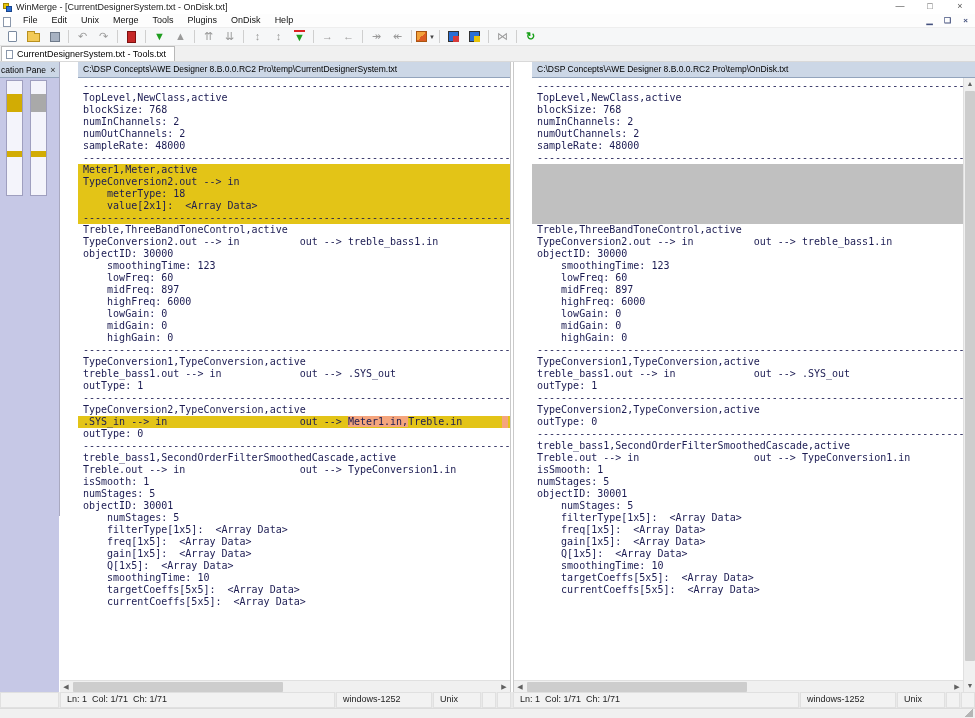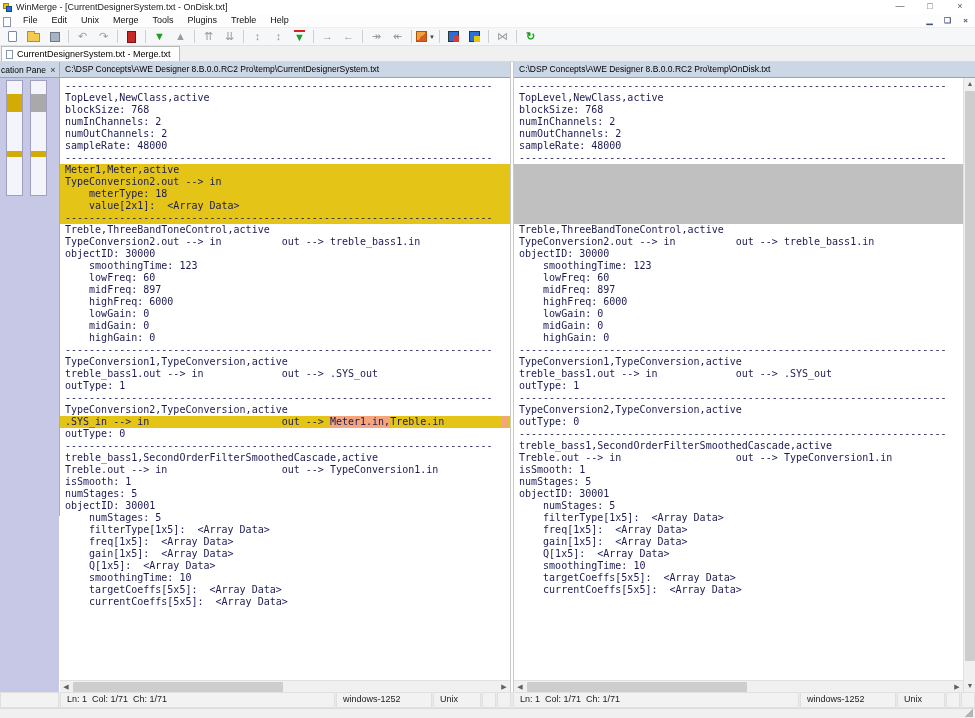--- a/index.html
+++ b/index.html
@@ -56,21 +56,21 @@
 
   .locpane{position:absolute;left:0;top:0;width:60px;height:454px;border-right:1px solid #a9a9c0;}
   .lochdr{height:16px;background:#ccd7e6;border-bottom:1px solid #93a4bc;font-size:8.5px;
           display:flex;align-items:center;overflow:hidden;}
   .lochdr .t{flex:1;white-space:nowrap;margin-left:1px;}
   .lochdr .x{width:12px;text-align:center;color:#333;font-size:9px;}
   .locbody{position:relative;height:614px;background:#c6c8e6;}
   .locbar{position:absolute;top:2px;width:17px;height:116px;background:#f4f4fb;border:1px solid #9f9fbf;}
   .locseg{position:absolute;left:0;right:0;}
 
-  .pane{position:absolute;top:0;height:630px;background:#fff;}
+  .pane{position:absolute;top:0;height:630px;background:#fff;padding-left:18px;}
   .pane-left{left:60px;width:451px;border-right:1px solid #c9c9c9;}
   .pane-right{left:513px;width:450px;border-left:1px solid #c9c9c9;}
   .phdr{height:16px;background:#ccd7e6;border-bottom:1px solid #93a4bc;font-size:8.5px;
         line-height:15px;padding-left:5px;white-space:nowrap;overflow:hidden;}
   .phdr-ext{position:absolute;left:963px;top:0;width:12px;height:16px;background:#ccd7e6;border-bottom:1px solid #93a4bc;}
   .editor{position:relative;height:602px;overflow:hidden;background:#fff;padding-top:2px;}
   .line{height:12px;line-height:12px;padding-left:5px;white-space:pre;position:relative;
         font-family:"DejaVu Sans Mono",monospace;font-size:10px;color:#1b1b52;}
   .ly{background:#e3c417;}
   .lg{background:#c0c0c0;}
@@ -121,21 +121,21 @@
 
   <div class="menubar">
     <span class="mdi-doc-icon"></span>
     <span id="menu-items" style="display:flex;">
         <span class="menu-item">File</span>
         <span class="menu-item">Edit</span>
         <span class="menu-item">Unix</span>
         <span class="menu-item">Merge</span>
         <span class="menu-item">Tools</span>
         <span class="menu-item">Plugins</span>
-        <span class="menu-item">Treble</span>
+        <span class="menu-item">OnDisk</span>
         <span class="menu-item">Help</span>
       </span>
     <span class="tb-spacer"></span>
     <span class="mdibtn">▁</span>
     <span class="mdibtn">❏</span>
     <span class="mdibtn">×</span>
   </div>
 
   <div class="toolbar" id="toolbar">
       <span class="tbtn">
@@ -218,21 +218,21 @@
       </span>
       <span class="tsep"></span>
       <span class="tbtn">
         <span class="g c-grnb">↻</span>
       </span>
     </div>
 
   <div class="tabbar">
     <div class="tab">
       <span class="tab-icon"></span>
-      <span>CurrentDesignerSystem.txt - Merge.txt</span>
+      <span>CurrentDesignerSystem.txt - Tools.txt</span>
     </div>
   </div>
 
   <div class="main">
 
     <div class="locpane">
       <div class="lochdr">
         <span class="t">cation Pane</span>
         <span class="x">×</span>
       </div>

